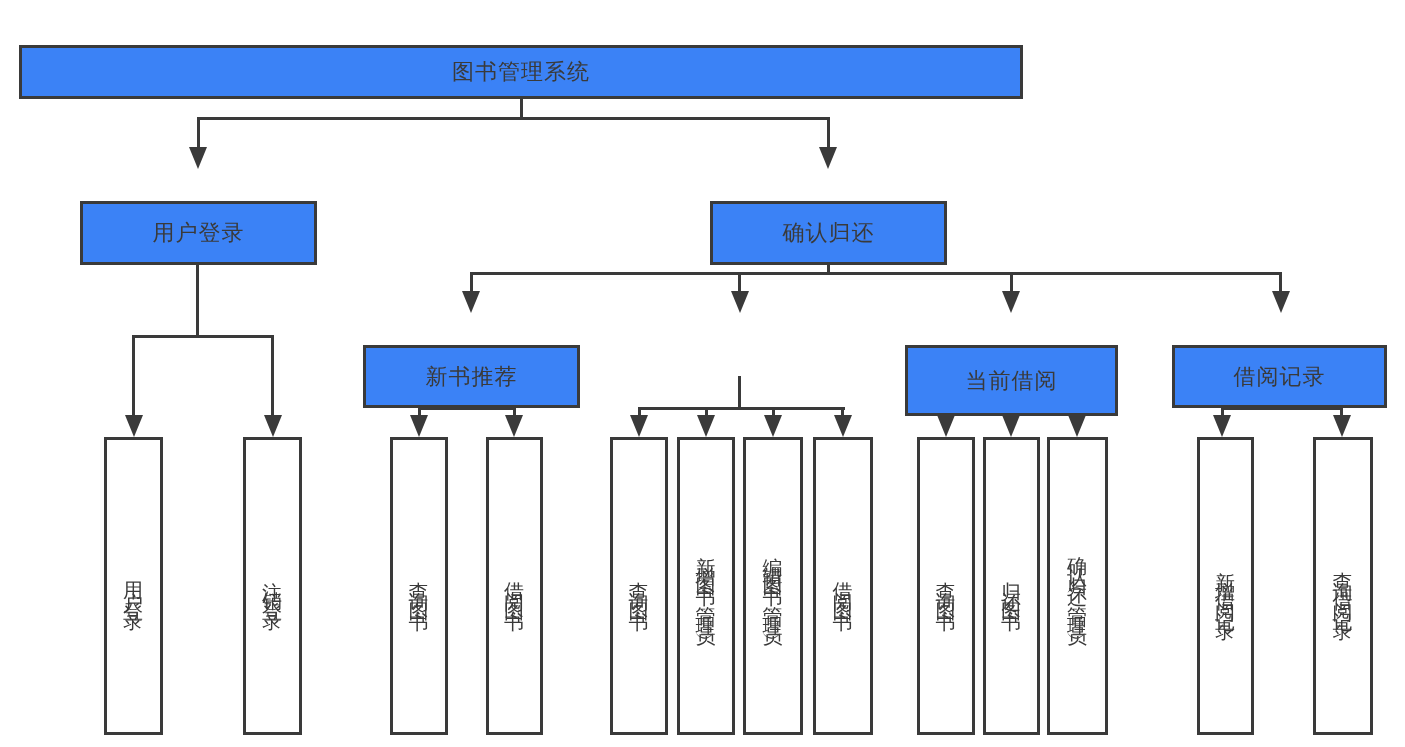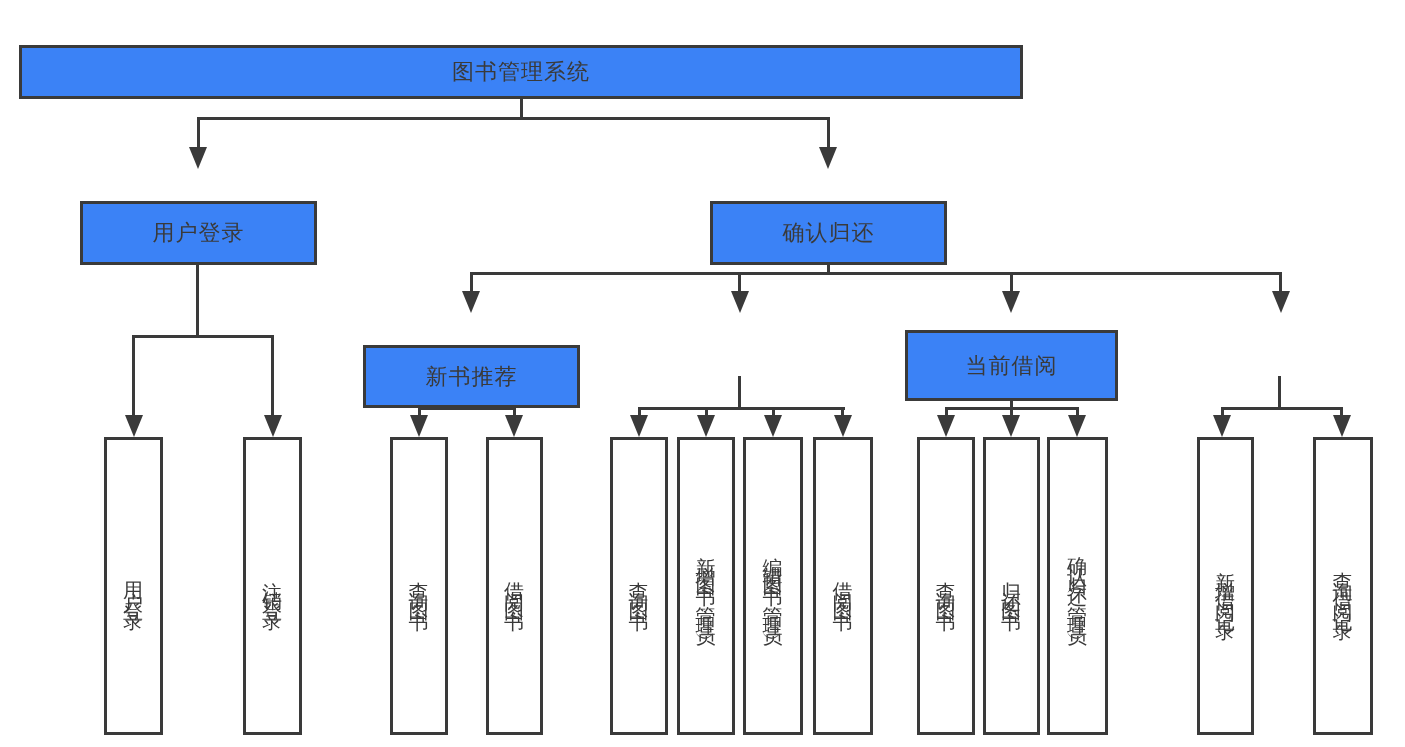--- a/index.html
+++ b/index.html
@@ -46,22 +46,23 @@
 
   <div class="node" style="left:19px;top:13px;width:1004px;height:54px">图书管理系统</div>
 
   <div class="node" style="left:80px;top:169px;width:237px;height:64px">用户登录</div>
 
   <div class="node" style="left:710px;top:169px;width:237px;height:64px">确认归还</div>
 
   <div class="node" style="left:363px;top:313px;width:217px;height:63px">新书推荐</div>
 
 
-  <div class="node" style="left:905px;top:298px;width:213px;height:71px">当前借阅</div>
+  <div class="node" style="left:905px;top:313px;width:213px;height:71px">当前借阅</div>
 
+  <div class="node" style="left:1172px;top:313px;width:215px;height:63px">借阅记录</div>
 
   <div class="vnode" style="left:104px;top:437px;width:59px;height:298px">用户登录</div>
 
   <div class="vnode" style="left:243px;top:437px;width:59px;height:298px">注销登录</div>
 
   <div class="vnode" style="left:390px;top:437px;width:58px;height:298px">查询图书</div>
 
   <div class="vnode" style="left:486px;top:437px;width:57px;height:298px">借阅图书</div>
 
   <div class="vnode" style="left:610px;top:437px;width:58px;height:298px">查询图书</div>

